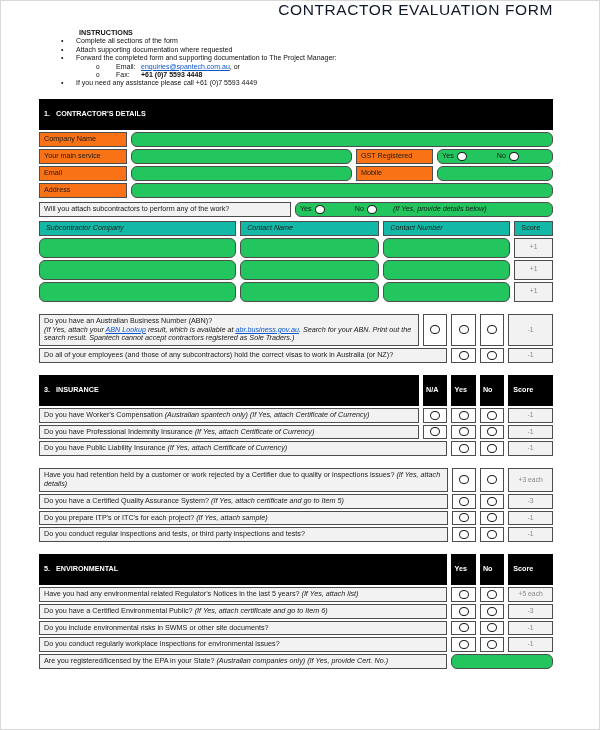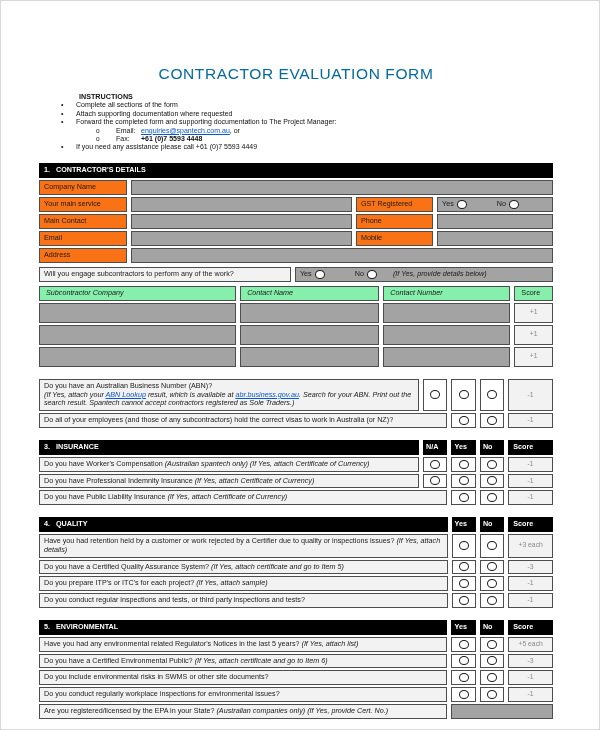--- a/index.html
+++ b/index.html
@@ -5,59 +5,59 @@
   * { margin:0; padding:0; box-sizing:border-box; }
   html,body { background:#fff; }
   body { font-family:"Liberation Sans", sans-serif; color:#1a1a1a; }
   .page {
     width:600px; height:730px; background:#fff;
     border:1px solid #d9d9d9; overflow:hidden; position:relative;
   }
   .content { width:514px; margin-left:38px; }
 
   .title {
-    margin-top:64px; text-align:center;
-    font-size:15.5px; letter-spacing:0.6px; color:#0369a1; font-weight:400;
+    text-align:right;
+    font-size:15.5px; letter-spacing:0.6px; color:#0f172a; font-weight:400;
   }
 
   
   .instructions { margin-top:10px; font-size:7px; line-height:8.4px; color:#111; }
   .instr-heading { font-weight:bold; font-size:7.2px;padding-left:40px; }
   .instr-item { padding-left:37px; position:relative; }
   .instr-item::before { content:"\2022"; position:absolute; left:22px; top:0; }
   .instr-sub { padding-left:102px; position:relative; }
   .instr-sub::before { content:"o"; position:absolute; left:57px; top:0; font-size:6.5px; }
   .instr-sub .sub-label { position:absolute; left:77px; }
   .link { color:#0b57d0; text-decoration:underline; cursor:pointer; }
   .bold { font-weight:bold; }
 
   
   table { border-collapse:separate; border-spacing:4px 2px; table-layout:fixed; width:522px; margin-left:-4px; }
   .sec { margin-top:8px; }
   td { border:1px solid #4d4d4d; font-size:7.2px; line-height:8.8px; padding:2px 4px; vertical-align:middle; background:#fff; overflow:hidden; }
   .sec-head td {
     background:#000; color:#fff; font-weight:bold; font-size:7.2px;
-    border:1px solid #000; height:13px; padding:2px 4px;
+    border:1px solid #000; height:13px; padding:10px 4px;
   }
   .sec-head .num { display:inline-block; width:12px; }
   td.lab { background:#f97316; height:15px; }
   td.q   { background:#f2f2f2; }
-  td.inp { background:#a3a3a3; }
+  td.inp { background:#22c55e;border-radius:6px; }
   td.circ { background:#fff; text-align:center; padding:1px; }
   td.score { background:#f2f2f2; color:#8a8a8a; text-align:center; font-size:6.8px; }
   .radio {
     display:inline-block; width:10px; height:9px; border:1.2px solid #1a1a1a;
     border-radius:50%; background:#fff; vertical-align:middle; cursor:pointer;
   }
   .yn { display:inline-block; }
   .yn .radio { margin-left:3px; }
   .gap-l { margin-left:28px; }
   .it { font-style:italic; }
   .note { font-style:italic; margin-left:14px; }
-  .subhead td { background:#86efac; font-style:italic; height:14px;padding-left:6px; }
+  .subhead td { background:#14b8a6; font-style:italic; height:14px;padding-left:6px; }
   .subhead td.sc-h { font-style:normal; }
   .subrow td { height:20px; }
 </style>
 </head>
 <body>
 
 <div class="page">
   <div class="content">
 
     <div class="title">CONTRACTOR EVALUATION FORM</div>
@@ -90,46 +90,40 @@
       <tr>
         <td class="lab">Your main service</td>
         <td class="inp"></td>
         <td class="lab">GST Registered</td>
         <td class="inp">
           <span class="yn"><span>Yes</span><span class="radio"></span></span>
           <span class="yn gap-l"><span>No</span><span class="radio"></span></span>
         </td>
       </tr>
       <tr>
-        <td class="lab">Main Contact</td>
-        <td class="inp"></td>
-        <td class="lab">Phone</td>
-        <td class="inp"></td>
-      </tr>
-      <tr>
         <td class="lab">Email</td>
         <td class="inp"></td>
         <td class="lab">Mobile</td>
         <td class="inp"></td>
       </tr>
       <tr>
             <td class="lab">Address</td>
             <td class="inp" colspan="3"></td>
           </tr>
     </tbody>
       </table>
 
     <table>
       <colgroup>
           <col style="width:250px">
           <col style="width:256px">
         </colgroup>
       <tbody>
           <tr>
-        <td class="q">Will you engage subcontractors to perform any of the work?</td>
+        <td class="q">Will you attach subcontractors to perform any of the work?</td>
         <td class="inp">
           <span class="yn"><span>Yes</span><span class="radio"></span></span>
           <span class="yn gap-l"><span>No</span><span class="radio"></span></span>
           <span class="note">(If Yes, provide details below)</span>
         </td>
       </tr>
     </tbody>
       </table>
 
     <table>
@@ -236,26 +230,20 @@
 
     <table class="sec">
       <colgroup>
           <col style="width:374px">
           <col style="width:24px">
           <col style="width:24px">
           <col style="width:24px">
           <col style="width:44px">
         </colgroup>
       <tbody>
-          <tr class="sec-head">
-        <td colspan="2"><span class="num">4.</span><span>QUALITY</span></td>
-        <td style="padding:2px 2px;">Yes</td>
-        <td style="padding:2px 2px;">No</td>
-        <td>Score</td>
-      </tr>
       <tr>
         <td class="q" colspan="2"><span>Have you had retention held by a customer or work rejected by a Certifier due to quality or inspections issues? </span><span class="it">(If Yes, attach details)</span></td>
         <td class="circ"><span class="radio"></span></td>
         <td class="circ"><span class="radio"></span></td>
         <td class="score">+3 each</td>
       </tr>
       <tr>
         <td class="q" colspan="2"><span>Do you have a Certified Quality Assurance System? </span><span class="it">(If Yes, attach certificate and go to Item 5)</span></td>
         <td class="circ"><span class="radio"></span></td>
         <td class="circ"><span class="radio"></span></td>

